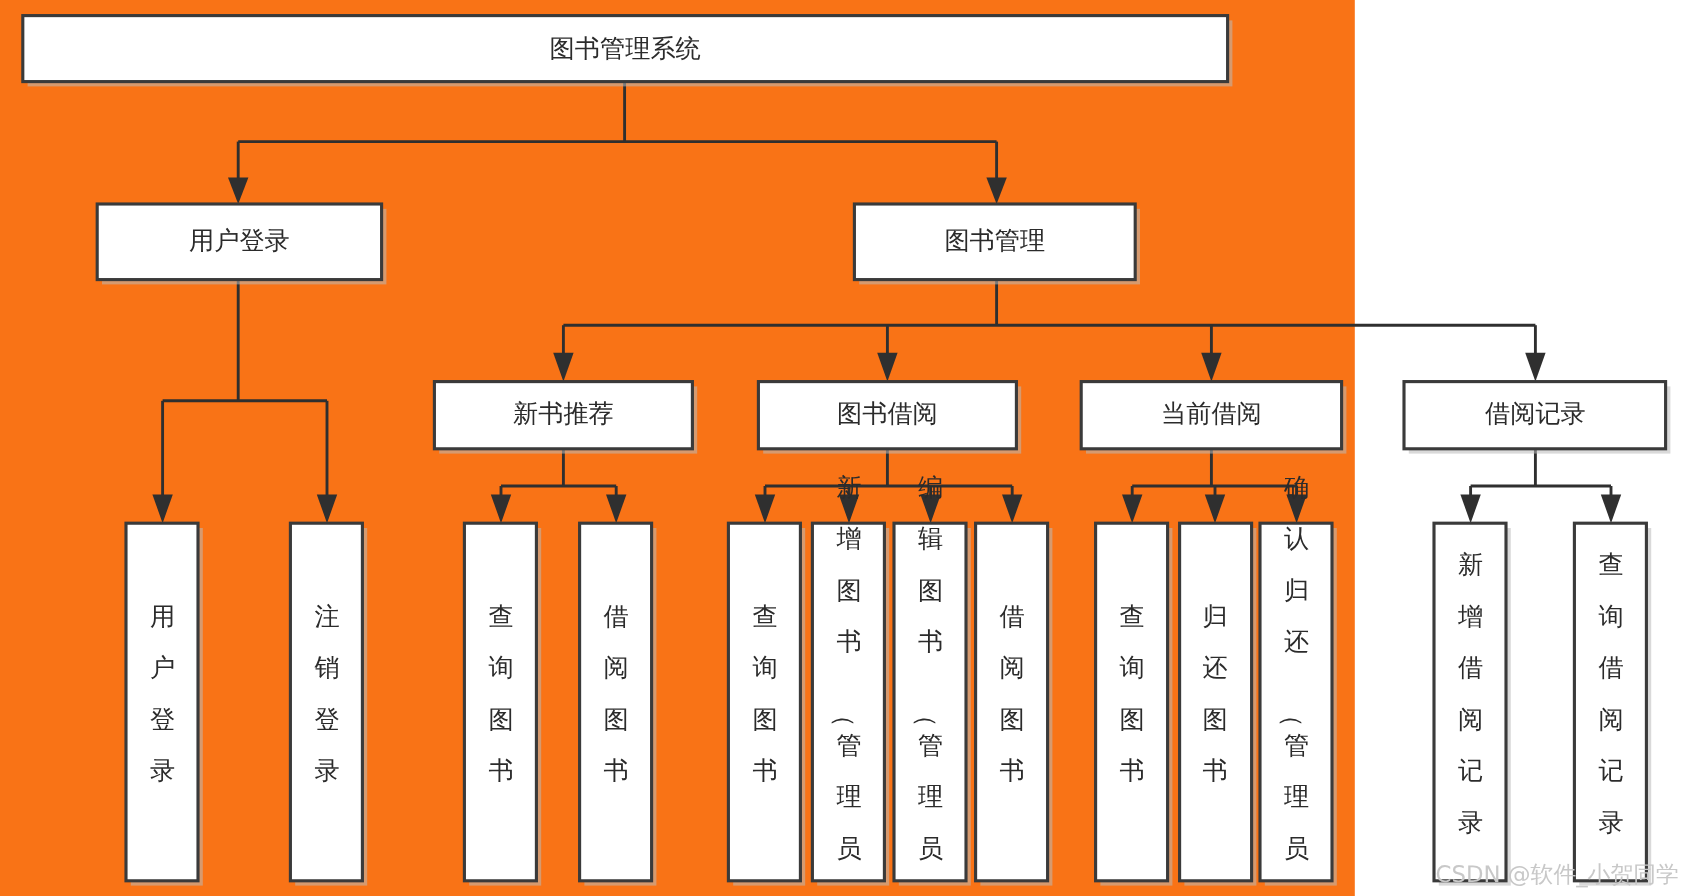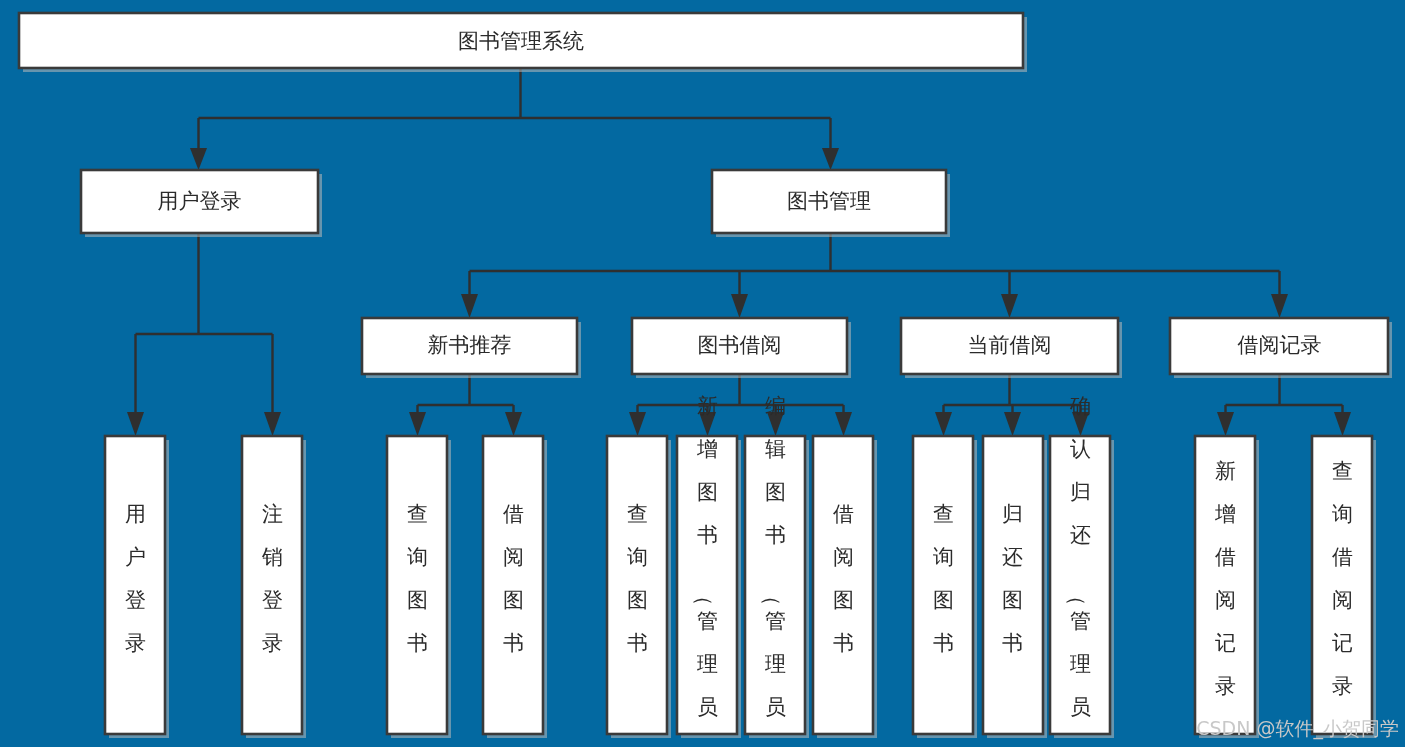--- a/index.html
+++ b/index.html
@@ -9,23 +9,23 @@
     background: #ffffff;
   }
   body {
     width: 1405px;
     height: 747px;
     overflow: hidden;
     font-family: "DejaVu Sans", "Liberation Sans", sans-serif;
   }
   #diagram-root {
     position: relative;
-    width: 1405px;
+    width: 1129px;
     height: 747px;
-    background: #0369a1;
+    background: #f97316;
   }
   svg.diagram-canvas {
     position: absolute;
     left: 0;
     top: 0;
     width: 1405px;
     height: 747px;
     display: block;
   }
   .node-box {

